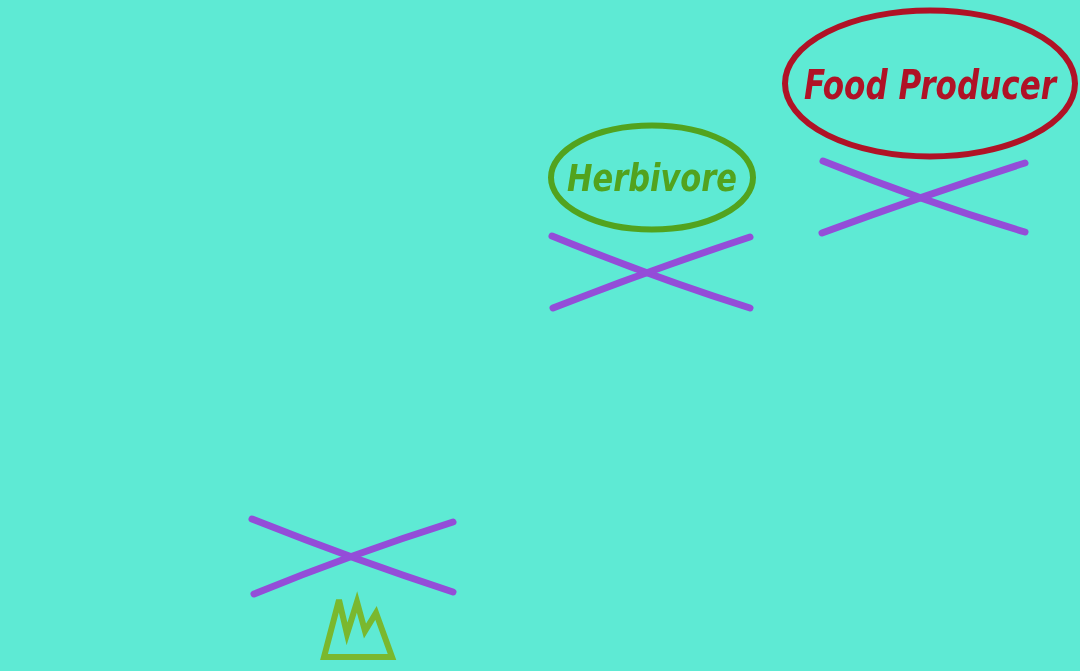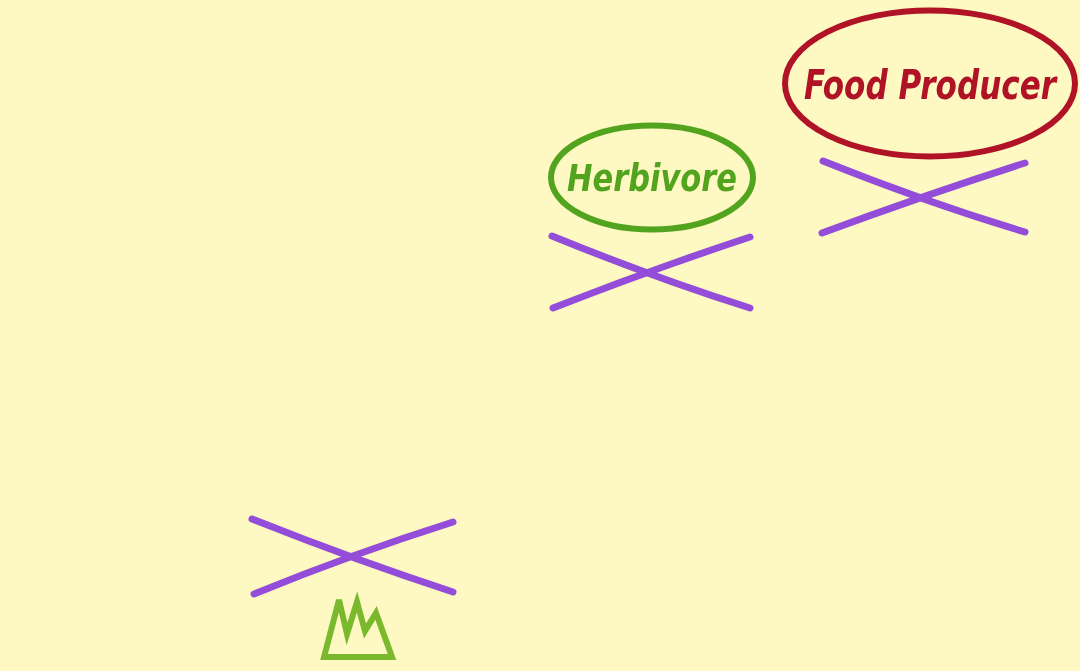--- a/index.html
+++ b/index.html
@@ -7,21 +7,21 @@
     padding: 0;
     width: 1080px;
     height: 671px;
     background: #000000;
     overflow: hidden;
   }
   .canvas {
     position: relative;
     width: 1080px;
     height: 671px;
-    background: #fef9c3;
+    background: #5eead4;
   }
   .canvas svg {
     display: block;
   }
   .annot-text {
     font-family: "DejaVu Sans", "Liberation Sans", sans-serif;
     font-style: italic;
     font-weight: bold;
   }
 </style>

